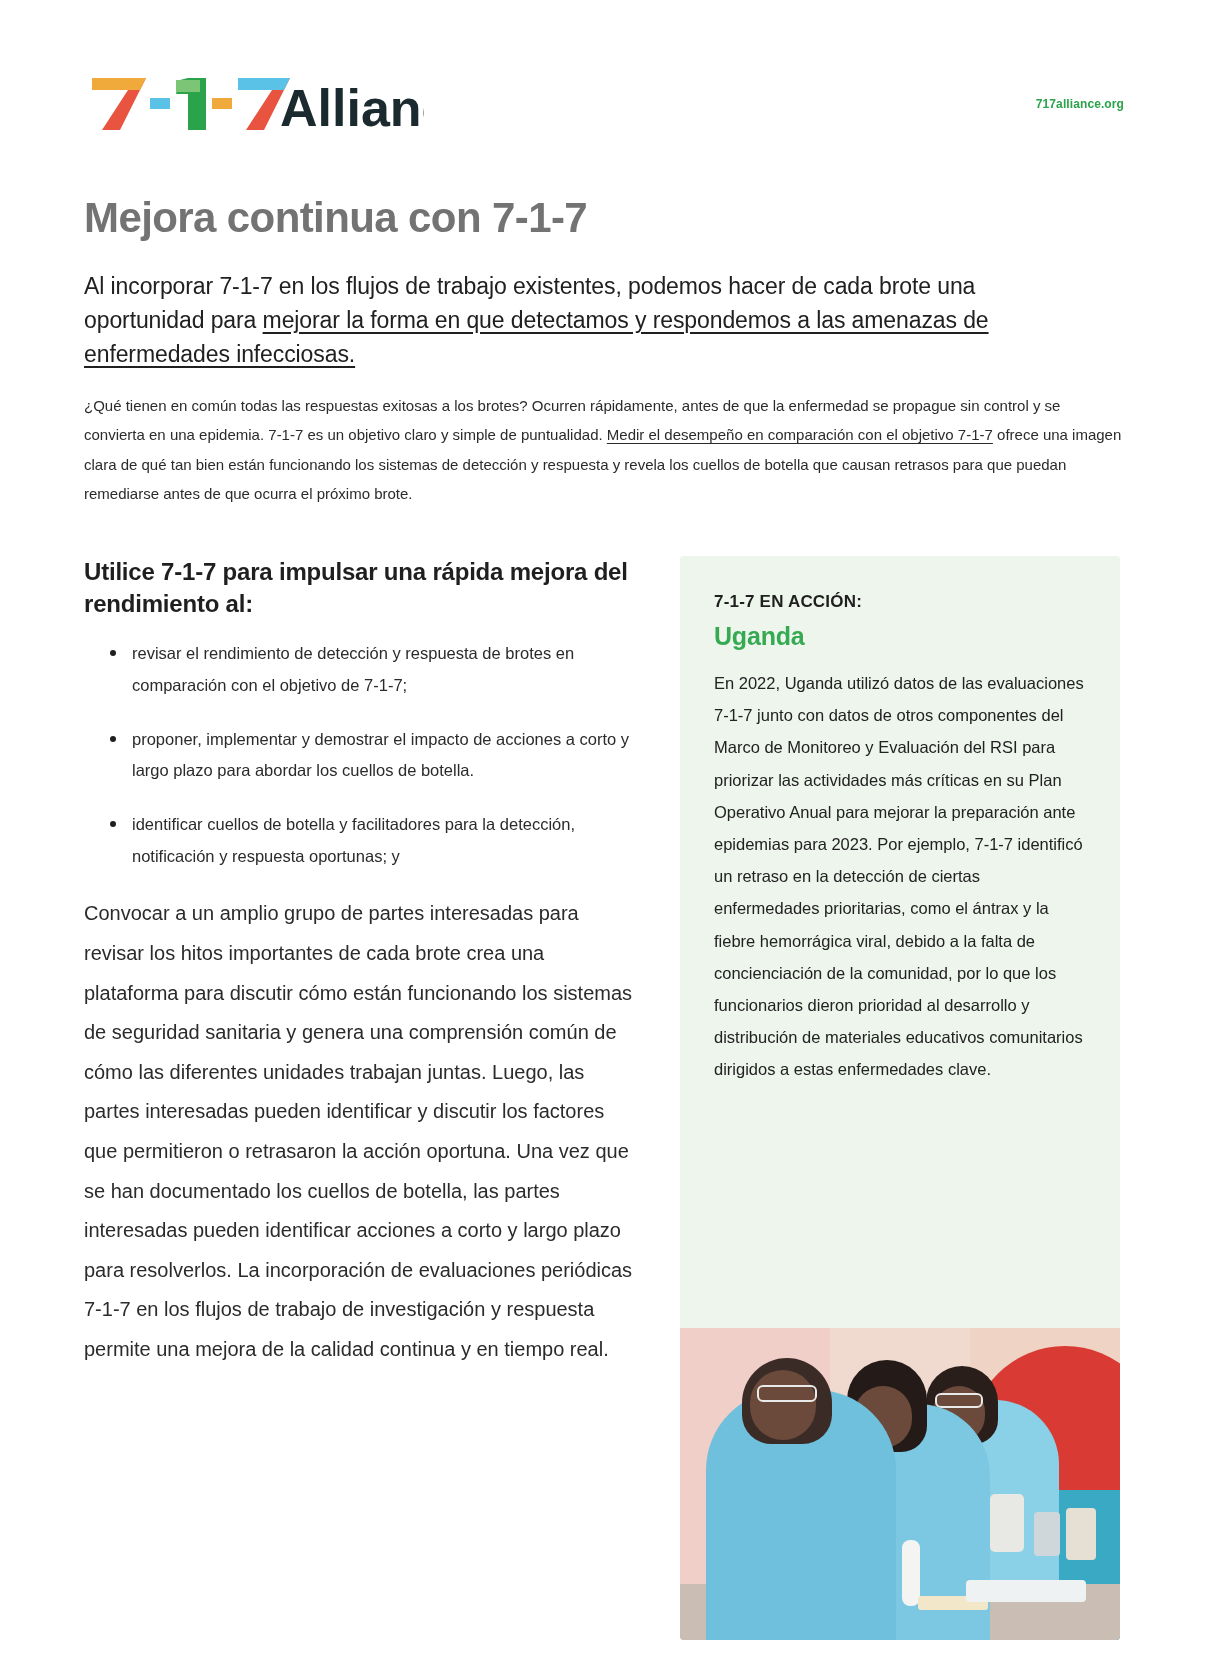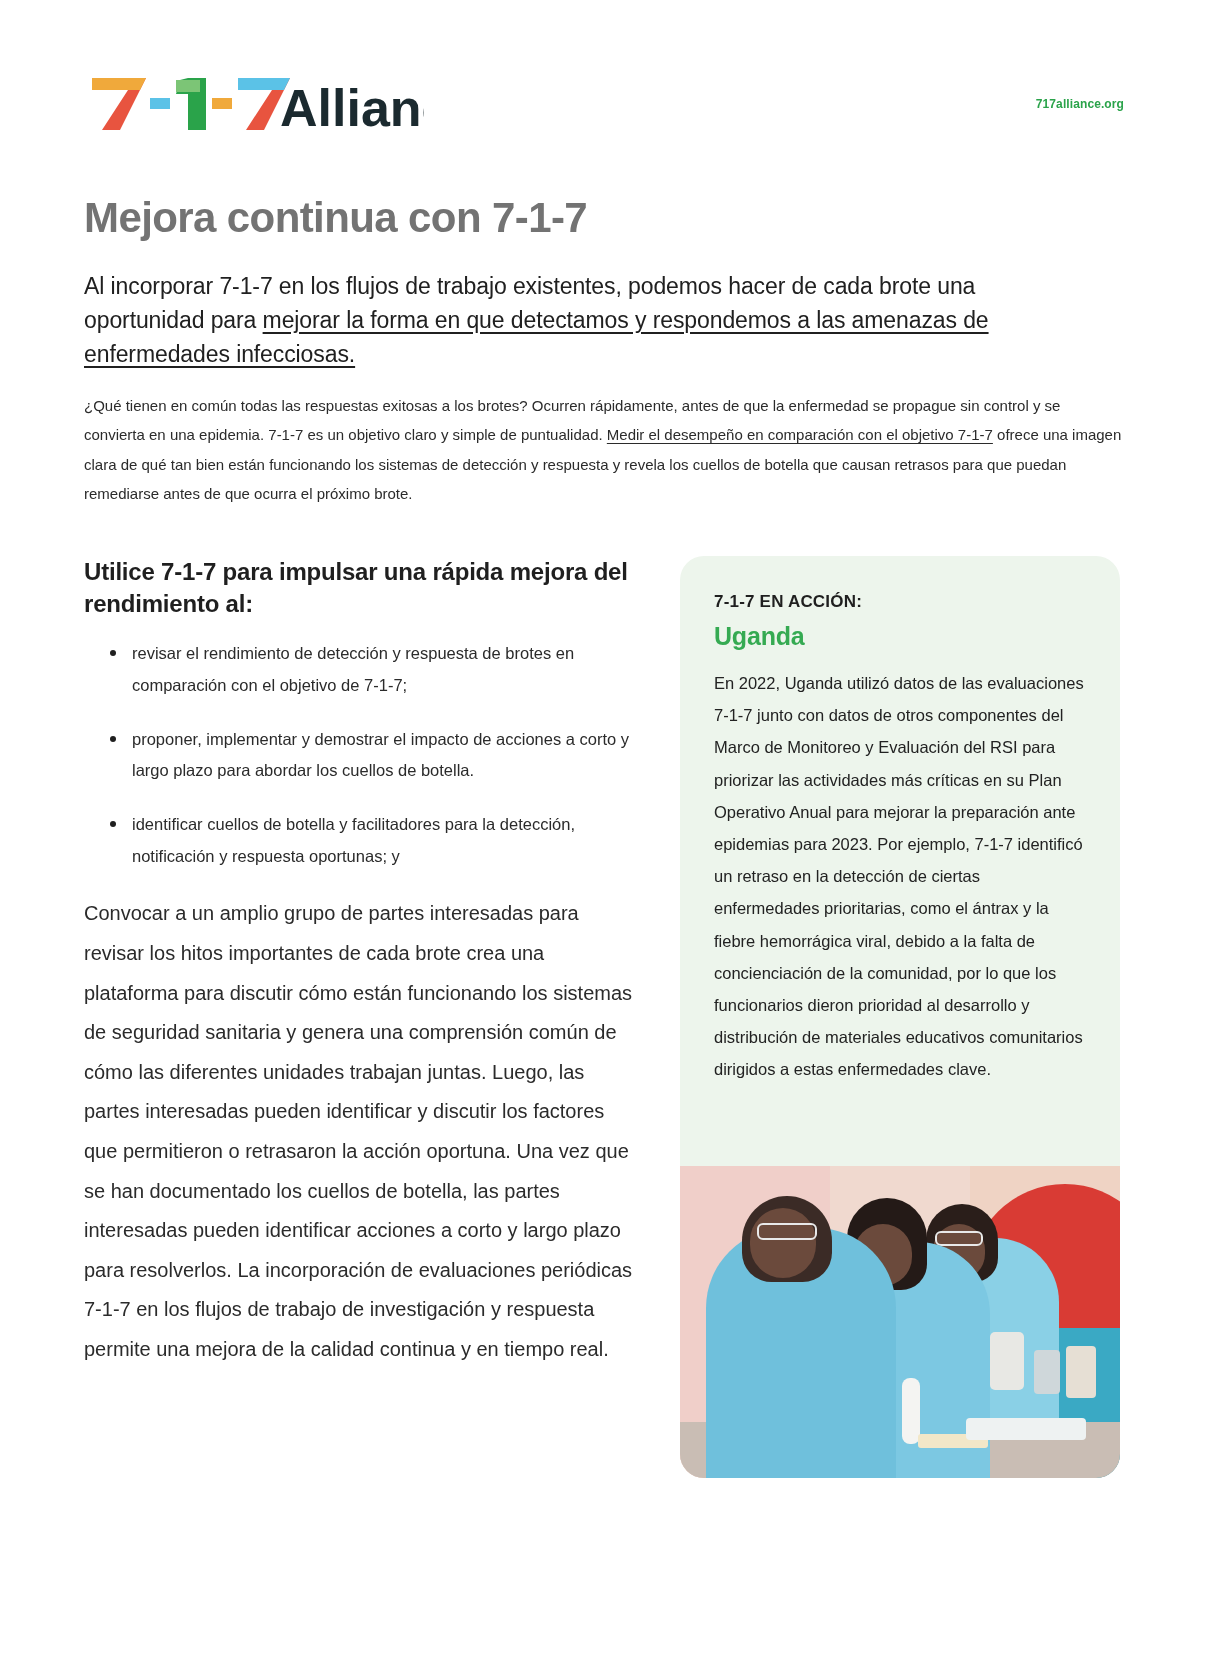--- a/index.html
+++ b/index.html
@@ -129,25 +129,25 @@
   .body-text {
     font-size: 20px;
     line-height: 1.98;
     color: #2b2b2b;
     margin: 22px 0 0 0;
   }
 
   
   .card {
     background: #edf5ec;
-    border-radius: 24px;
+    border-radius: 4px;
     padding: 36px 34px 0 34px;
     box-sizing: border-box;
     overflow: hidden;
-    height: 922px;
+    height: 1084px;
     position: relative;
   }
   .card-eyebrow {
     font-size: 17px;
     font-weight: bold;
     color: #1f1f1f;
     letter-spacing: 0.2px;
     margin: 0 0 10px 0;
   }
   .card-title {

